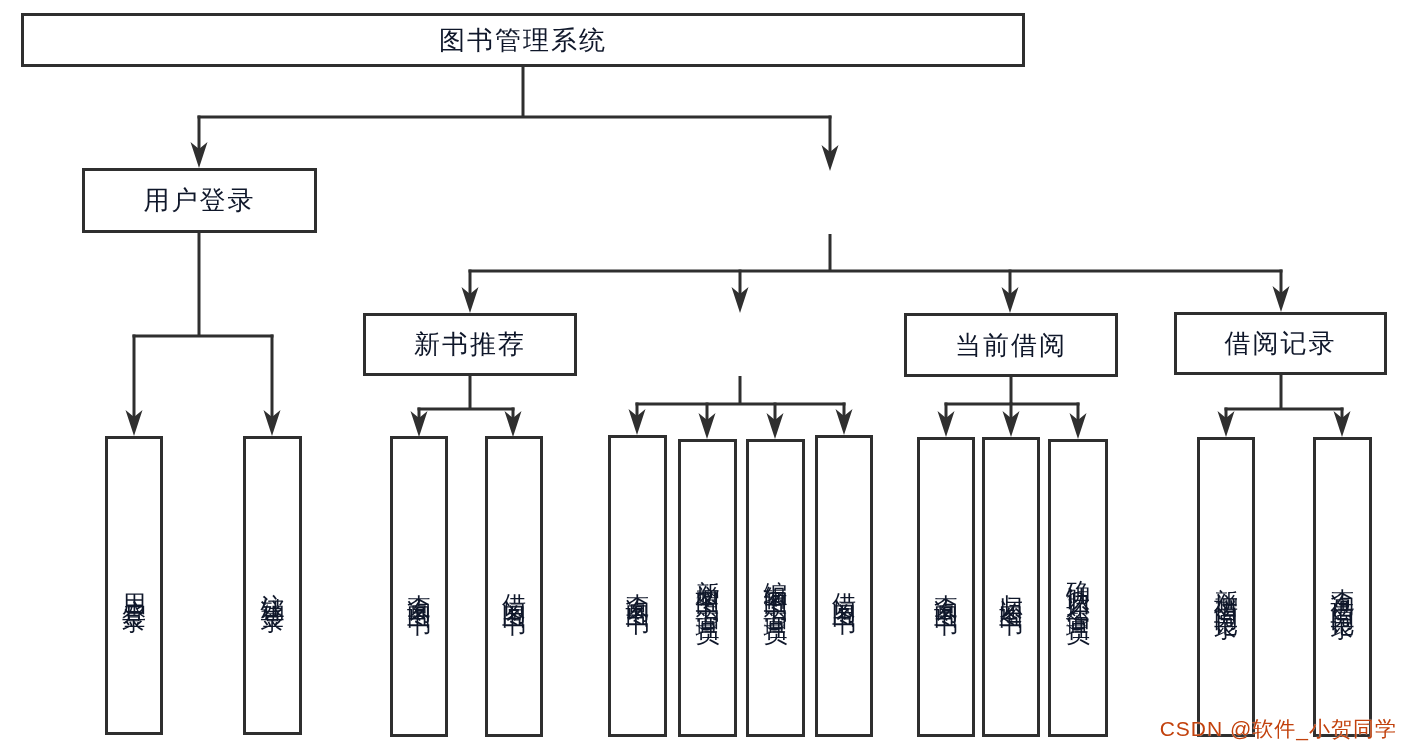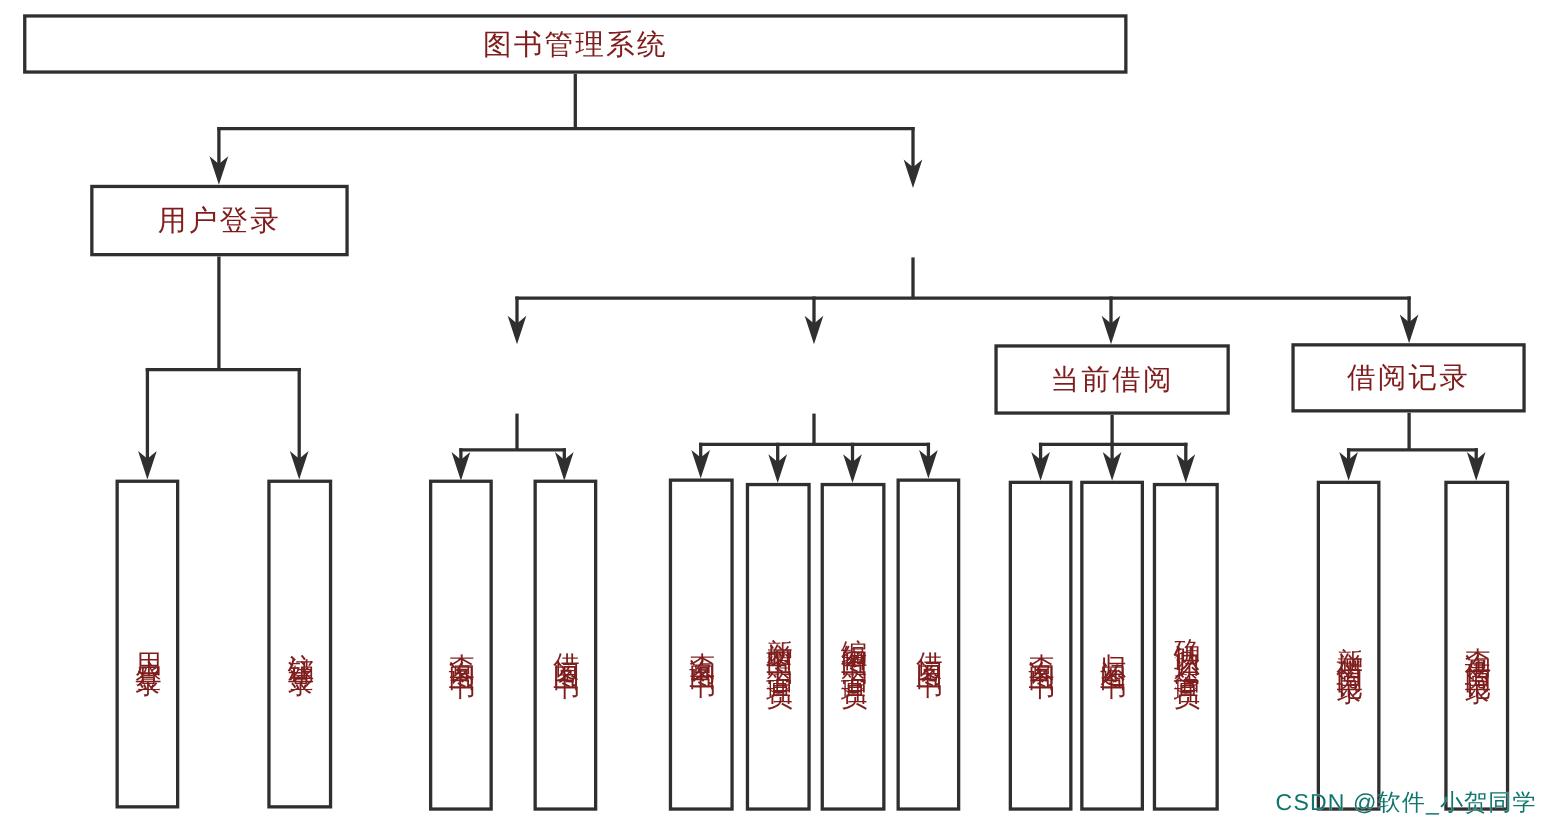--- a/index.html
+++ b/index.html
@@ -20,21 +20,21 @@
   }
 
   .node {
     position: absolute;
     box-sizing: border-box;
     border: 3px solid #2f2f2f;
     background: #ffffff;
     display: flex;
     align-items: center;
     justify-content: center;
-    color: #7f1d1d;
+    color: #0f172a;
   }
 
   .node.h span {
     font-size: 26px;
     letter-spacing: 2px;
     white-space: nowrap;
   }
 
   .node.v span {
     writing-mode: vertical-rl;
@@ -43,21 +43,21 @@
     letter-spacing: 6px;
     line-height: 1;
     white-space: nowrap;
   }
 
   .watermark {
     position: absolute;
     right: 8px;
     bottom: 4px;
     font-size: 21px;
-    color: #0f766e;
+    color: #c2410c;
     letter-spacing: 1px;
     white-space: nowrap;
     text-shadow: 0 0 1px #ffffff;
   }
 </style>
 </head>
 <body>
 
 <div class="stage">
 
@@ -124,20 +124,23 @@
   </svg>
 
   <div class="node h" style="left:21px;top:13px;width:1004px;height:54px">
     <span>图书管理系统</span>
   </div>
 
   <div class="node h" style="left:82px;top:168px;width:235px;height:65px">
     <span>用户登录</span>
   </div>
 
+  <div class="node h" style="left:363px;top:313px;width:214px;height:63px">
+    <span>新书推荐</span>
+  </div>
   <div class="node h" style="left:904px;top:313px;width:214px;height:64px">
     <span>当前借阅</span>
   </div>
   <div class="node h" style="left:1174px;top:312px;width:213px;height:63px">
     <span>借阅记录</span>
   </div>
 
   <div class="node v" style="left:105px;top:436px;width:58px;height:299px">
     <span>用户登录</span>
   </div>

